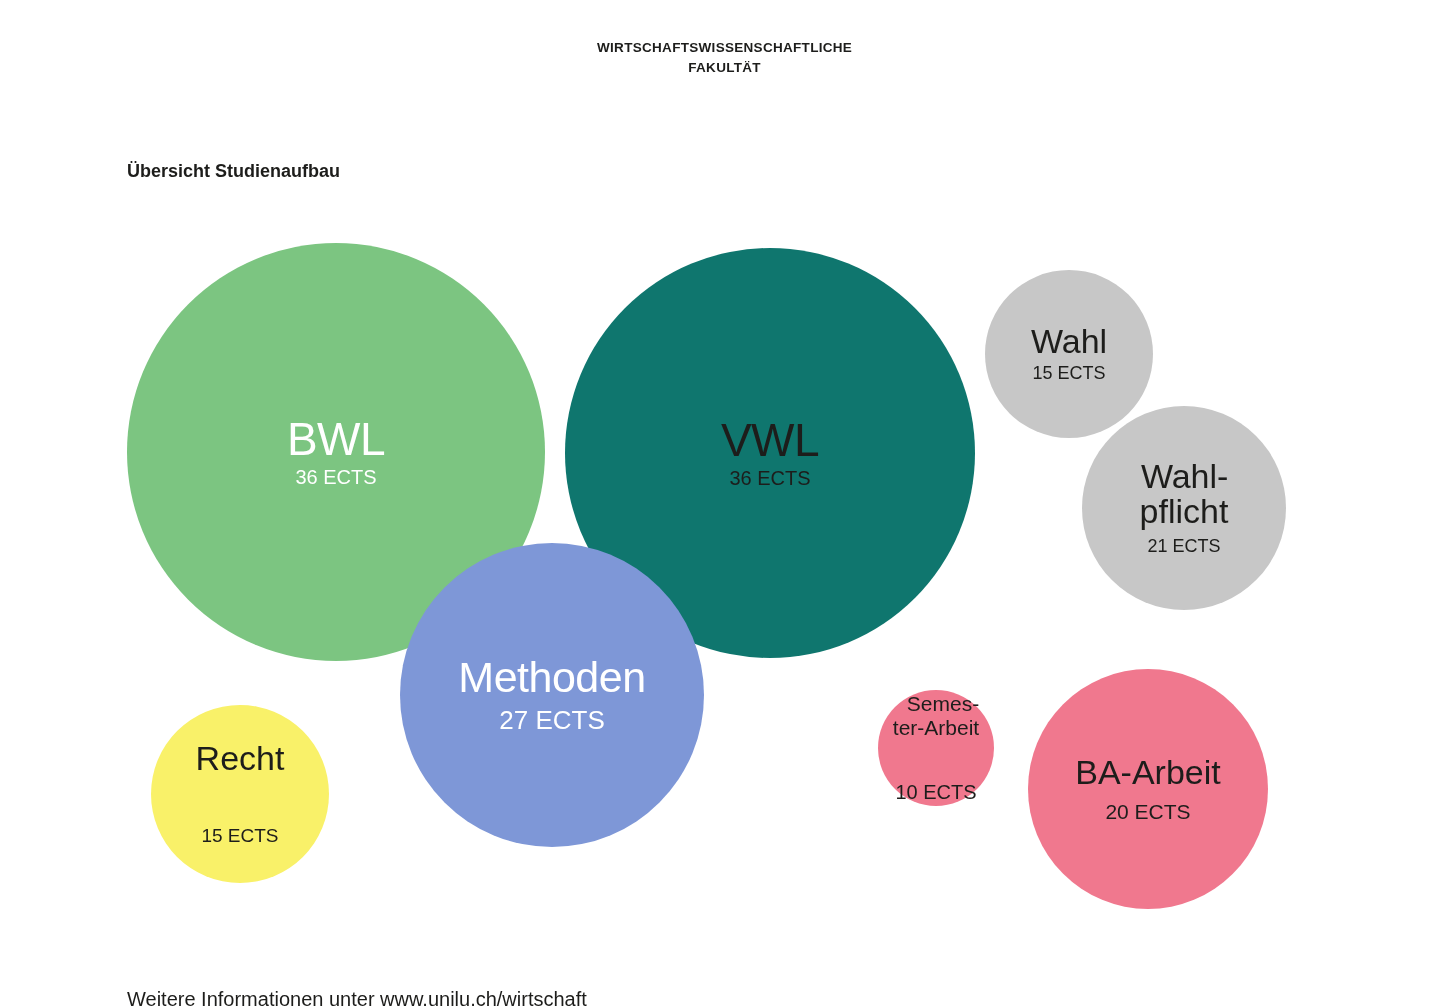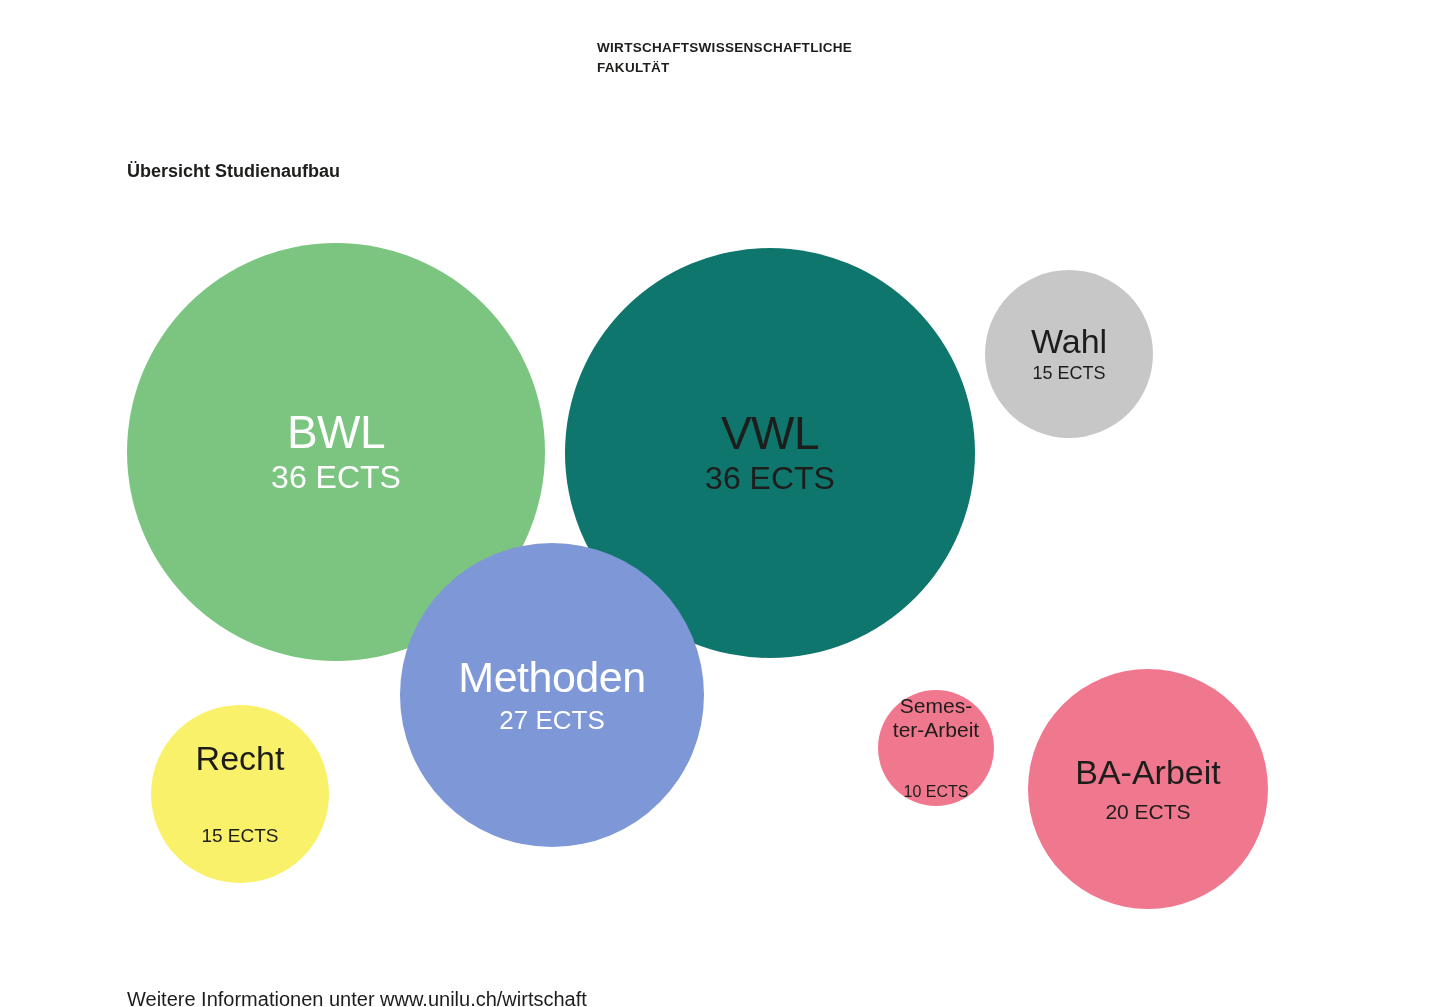--- a/index.html
+++ b/index.html
@@ -22,58 +22,59 @@
     letter-spacing: 0.5px;
     color: #1d1d1b;
     white-space: pre-line;
   }
   .faculty {
     position: absolute; left: 597px; top: 38px;
     font-weight: 700; font-size: 13.5px; line-height: 20px;
     letter-spacing: 0.3px;
     color: #1d1d1b;
     white-space: pre-line;
+    text-align: center;
   }
   .page-title {
     position: absolute; left: 127px; top: 161px;
     font-weight: 700; font-size: 18px;
     color: #1d1d1b;
   }
 
   
   .chart-canvas { position: absolute; left: 0; top: 0; width: 1440px; height: 1007px; }
   .bubble {
     position: absolute;
     border-radius: 50%;
     display: flex; flex-direction: column;
     align-items: center; justify-content: center;
     text-align: center;
   }
-  .bubble-title { white-space: pre-line; line-height: 1.08; }
+  .bubble-title { white-space: pre-line; line-height: 1.08; text-align: right; }
   .bubble-sub { line-height: 1.2; }
 
   .bubble--bwl .bubble-title,
   .bubble--vwl .bubble-title { font-size: 46px; letter-spacing: -0.5px; }
   .bubble--bwl .bubble-sub,
-  .bubble--vwl .bubble-sub { font-size: 32px; }
+  .bubble--vwl .bubble-sub { font-size: 20px; }
 
   .bubble--methoden .bubble-title { font-size: 43px; letter-spacing: -0.5px; }
   .bubble--methoden .bubble-sub { font-size: 26px; margin-top: 5px; }
 
   .bubble--wahl .bubble-title { font-size: 34px; }
   .bubble--wahl .bubble-sub { font-size: 18px; margin-top: 3px; }
 
   .bubble--wahlpflicht .bubble-title { font-size: 34px; line-height: 1.05; }
   .bubble--wahlpflicht .bubble-sub { font-size: 18px; margin-top: 6px; }
 
   .bubble--recht .bubble-title { font-size: 34px; }
   .bubble--recht .bubble-sub { font-size: 19px; margin-top: 8px; }
 
   .bubble--semesterarbeit .bubble-title { font-size: 21px; line-height: 1.12; }
-  .bubble--semesterarbeit .bubble-sub { font-size: 16px; margin-top: 1px; }
+  .bubble--semesterarbeit .bubble-sub { font-size: 20px; margin-top: 1px; }
 
   .bubble--ba .bubble-title { font-size: 34px; }
   .bubble--ba .bubble-sub { font-size: 21px; margin-top: 8px; }
 
   
   .footer-note {
     position: absolute; left: 127px; top: 988px;
     font-size: 20px; font-weight: 400;
     color: #1d1d1b;
   }
@@ -104,20 +105,25 @@
     <div class="bubble bubble--methoden" style="left: 400px; top: 543px; height: 304px; width: 304px; background: rgb(126, 151, 215); color: rgb(255, 255, 255);">
       <div class="bubble-title">Methoden</div>
       <div class="bubble-sub">27 ECTS</div>
     </div>
 
     <div class="bubble bubble--wahl" style="left: 985px; top: 270px; height: 168px; width: 168px; background: rgb(199, 199, 199); color: rgb(29, 29, 27);">
       <div class="bubble-title">Wahl</div>
       <div class="bubble-sub">15 ECTS</div>
     </div>
 
+    <div class="bubble bubble--wahlpflicht" style="left: 1082px; top: 406px; height: 204px; width: 204px; background: rgb(199, 199, 199); color: rgb(29, 29, 27);">
+      <div class="bubble-title">Wahl-
+pflicht</div>
+      <div class="bubble-sub">21 ECTS</div>
+    </div>
 
     <div class="bubble bubble--recht" style="left: 151px; top: 705px; height: 178px; width: 178px; background: rgb(249, 241, 105); color: rgb(29, 29, 27); gap: 40px;">
       <div class="bubble-title">Recht</div>
       <div class="bubble-sub">15 ECTS</div>
     </div>
 
     <div class="bubble bubble--semesterarbeit" style="left: 878px; top: 690px; height: 116px; width: 116px; background: rgb(240, 120, 142); color: rgb(29, 29, 27); gap: 40px;">
       <div class="bubble-title">Semes-
 ter-Arbeit</div>
       <div class="bubble-sub">10 ECTS</div>

